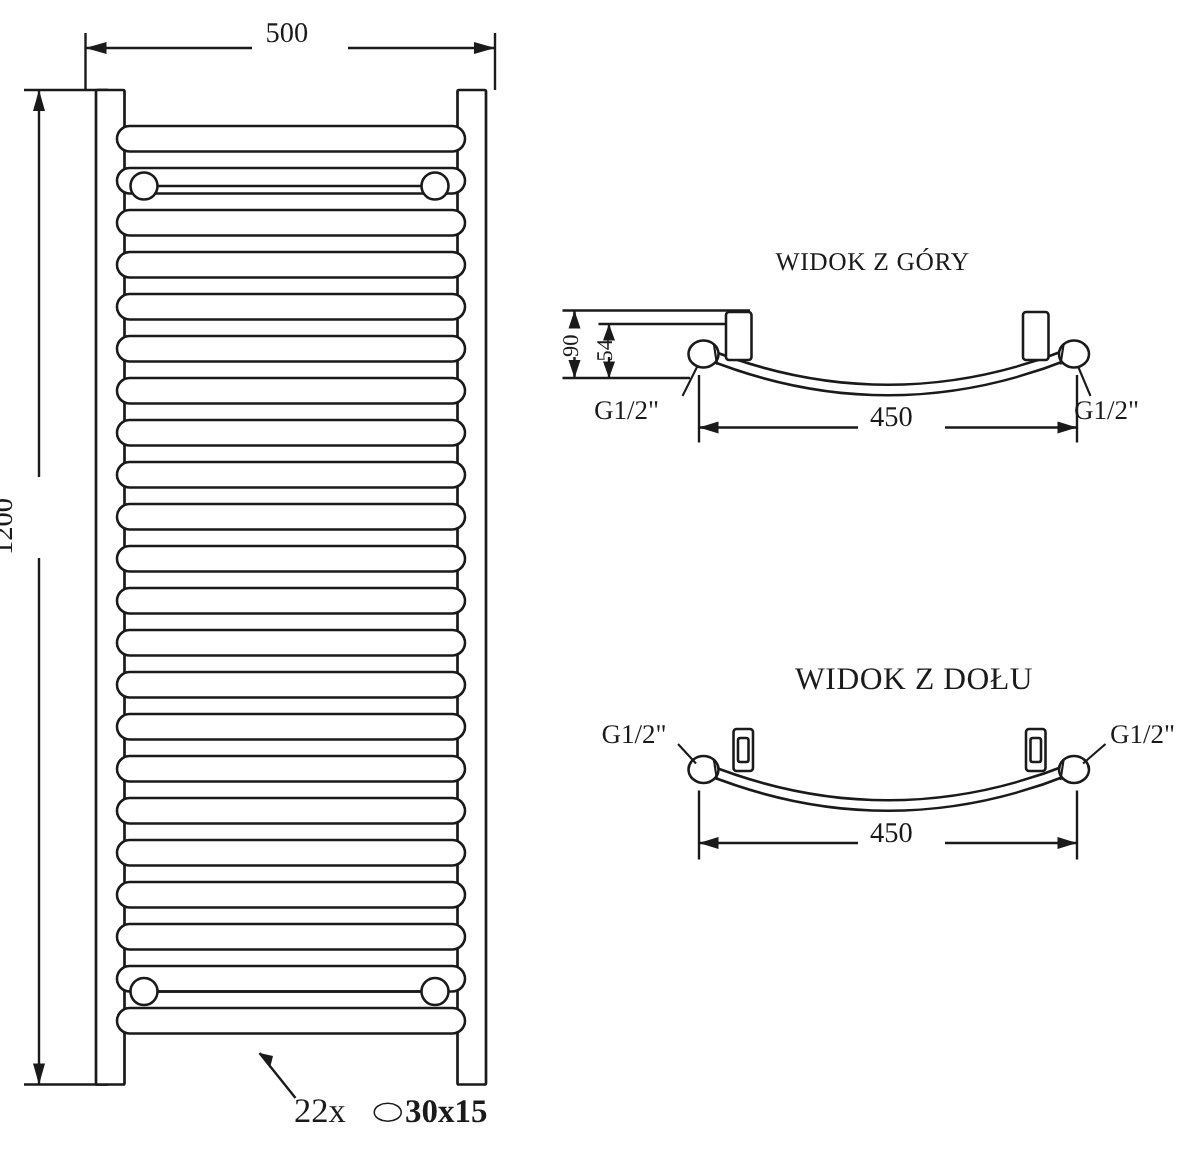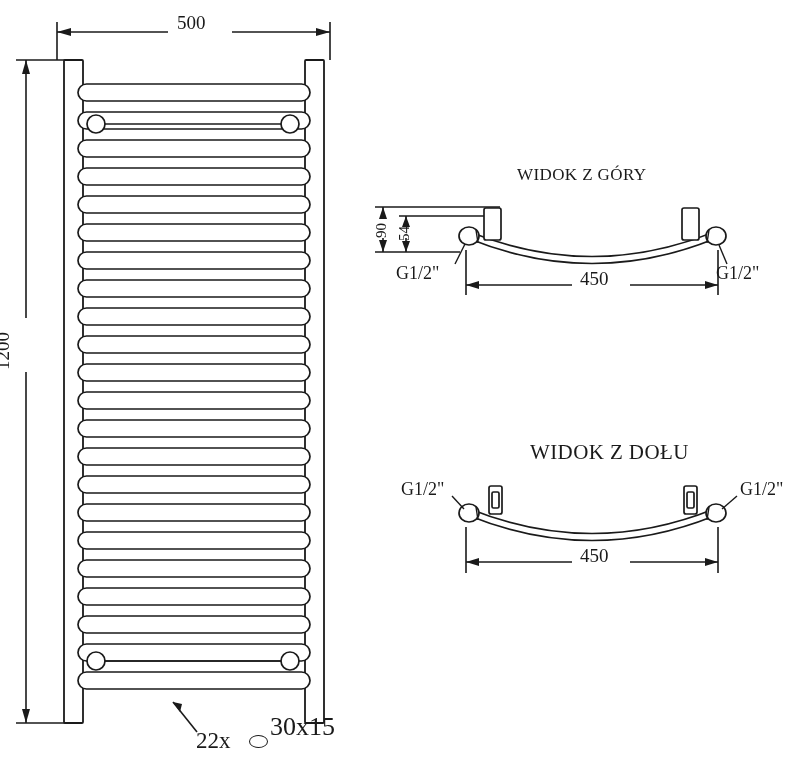--- a/index.html
+++ b/index.html
@@ -253,21 +253,21 @@
     <line x1="452" y1="496" x2="464" y2="509"></line>
     <line x1="737" y1="496" x2="722" y2="509"></line>
   </g>
 </svg>
 
 <div class="lbl lbl-main-width">500</div>
 <div class="lbl lbl-main-height">1200</div>
 
 <div class="lbl lbl-bottom-note">22x</div>
 <div class="ell-glyph"></div>
-<div class="lbl" style="left:270px; top:712px; font-size:26px;">30x15</div>
+<div class="lbl" style="left:270px; top:728px; font-size:22px;font-weight:bold;">30x15</div>
 
 <div class="lbl lbl-top-title">WIDOK Z GÓRY</div>
 <div class="lbl lbl-bottom-title">WIDOK Z DOŁU</div>
 
 <div class="lbl lbl-90">90</div>
 <div class="lbl lbl-54">54</div>
 <div class="lbl lbl-450-top">450</div>
 <div class="lbl lbl-450-bottom">450</div>
 
 <div class="lbl lbl-g12-tl">G1/2"</div>

